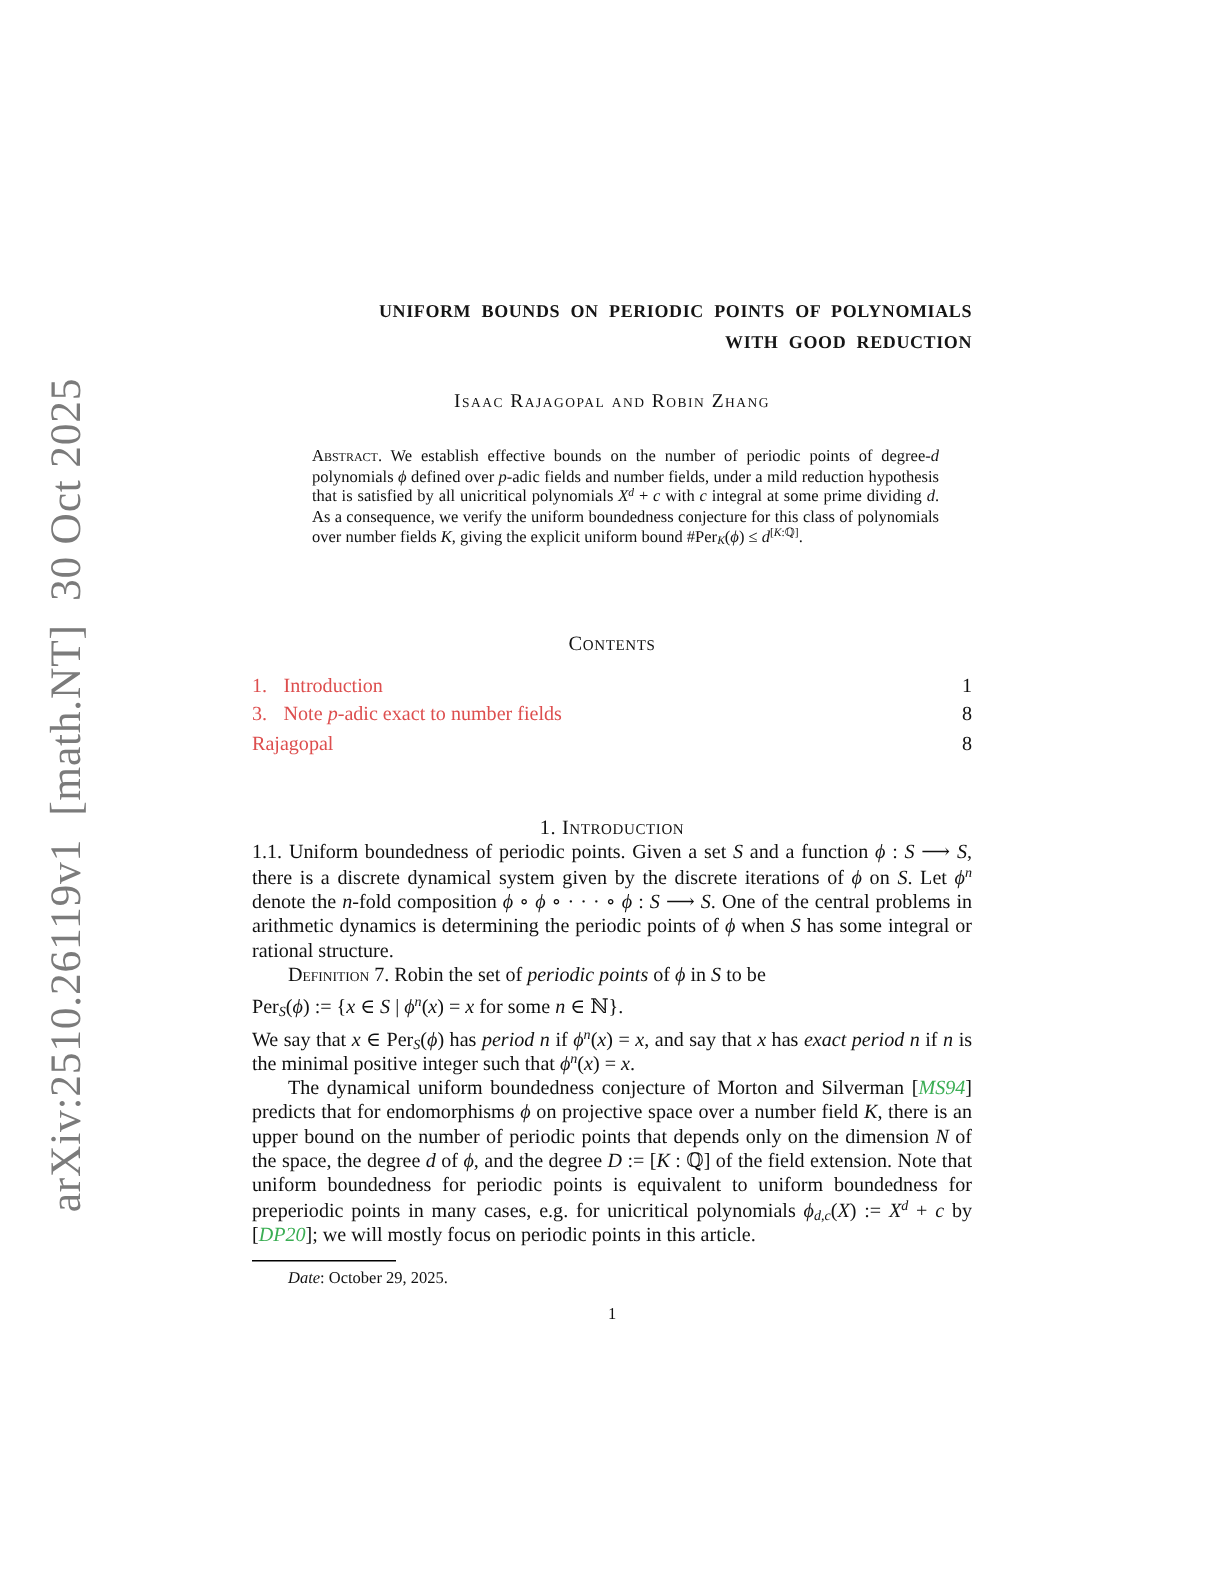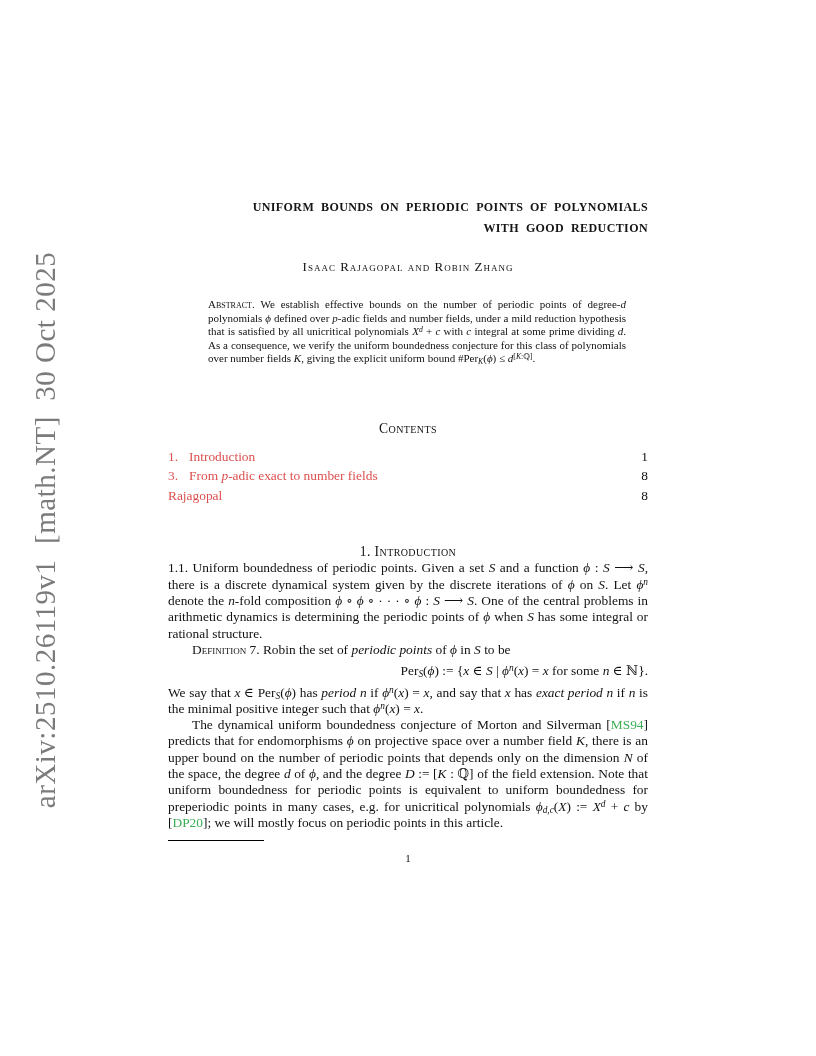--- a/index.html
+++ b/index.html
@@ -24,33 +24,33 @@
     font-size:13.6px;letter-spacing:0.4px;}
   .toc{margin-top:9px;}
   .toc-row{display:flex;justify-content:space-between;line-height:19.5px;cursor:pointer;}
   .toc-label{color:var(--link_red,#dd4e4e);}
   .toc-page{color:#111;}
   .section-heading{margin-top:39px;text-align:center;font-variant:small-caps;
     font-size:13.6px;letter-spacing:0.4px;}
   p.body-par{margin:0;text-align:justify;}
   .p11{margin-top:7px;}
   .defpar{margin-top:10px;text-indent:24px;}
-  .equation{margin-top:5px;margin-bottom:5px;text-align:right;}
+  .equation{margin-top:5px;margin-bottom:5px;text-align:left;}
   .mspar{margin-top:10px;text-indent:24px;}
   .footnote-rule{margin-top:9px;width:96px;height:0;border-top:1px solid #000;}
   .date-line{margin-top:4px;padding-left:24px;font-size:11px;line-height:14px;}
   .page-number{margin-top:9px;text-align:center;font-size:11px;}
   
   .i{font-style:italic;}
   .b{font-weight:400;}
   .sc{font-variant:small-caps;}
   .sup{font-size:70%;vertical-align:0.45em;line-height:0;}
   .sub{font-size:70%;vertical-align:-0.25em;line-height:0;}
   .i.sup,.i.sub{font-style:italic;}
-  .green{color:var(--cite_green,#3bae54);}
+  .green{color:var(--cite_green,#3bae54);font-style:italic;}
   .gap{padding-left:11px;}
 </style>
 </head>
 <body>
 
 <div class="arxiv-stamp">arXiv:2510.26119v1  [math.NT]  30 Oct 2025</div>
 
 <div class="page">
 
   <h1 class="title">
@@ -63,21 +63,21 @@
   <div class="abstract"><span class="sc">Abstract.</span><span>  We establish effective bounds on the number of periodic points of degree-</span><span class="i">d</span><span> polynomials </span><span class="i">ϕ</span><span> defined over </span><span class="i">p</span><span>-adic fields and number fields, under a mild reduction hypothesis that is satisfied by all unicritical polynomials </span><span class="i">X</span><span class="i sup">d</span><span> + </span><span class="i">c</span><span> with </span><span class="i">c</span><span> integral at some prime dividing </span><span class="i">d</span><span>. As a consequence, we verify the uniform boundedness conjecture for this class of polynomials over number fields </span><span class="i">K</span><span>, giving the explicit uniform bound #Per</span><span class="i sub">K</span><span>(</span><span class="i">ϕ</span><span>) ≤ </span><span class="i">d</span><span class="sup">[</span><span class="i sup">K</span><span class="sup">:ℚ]</span><span>.</span></div>
 
   <div class="contents-heading">Contents</div>
 
   <div class="toc">
     <div class="toc-row">
       <span class="toc-label"><span>1.</span><span class="gap">Introduction</span></span>
       <span class="toc-page">1</span>
     </div>
     <div class="toc-row">
-      <span class="toc-label"><span>3.</span><span class="gap">From </span><span class="i">p</span><span>-adic exact to number fields</span></span>
+      <span class="toc-label"><span>3.</span><span class="gap">Note </span><span class="i">p</span><span>-adic exact to number fields</span></span>
       <span class="toc-page">8</span>
     </div>
     <div class="toc-row">
       <span class="toc-label"><span>Rajagopal</span></span>
       <span class="toc-page">8</span>
     </div>
   </div>
 
   <div class="section-heading">1. Introduction</div>
 
@@ -85,15 +85,16 @@
 
   <p class="body-par defpar"><span class="sc">Definition 7.</span><span> Robin the set of </span><span class="i">periodic points</span><span> of </span><span class="i">ϕ</span><span> in </span><span class="i">S</span><span> to be</span></p>
 
   <div class="equation"><span>Per</span><span class="i sub">S</span><span>(</span><span class="i">ϕ</span><span>) := {</span><span class="i">x</span><span> ∈ </span><span class="i">S</span><span> | </span><span class="i">ϕ</span><span class="i sup">n</span><span>(</span><span class="i">x</span><span>) = </span><span class="i">x</span><span> for some </span><span class="i">n</span><span> ∈ ℕ}.</span></div>
 
   <p class="body-par"><span>We say that </span><span class="i">x</span><span> ∈ Per</span><span class="i sub">S</span><span>(</span><span class="i">ϕ</span><span>) has </span><span class="i">period n</span><span> if </span><span class="i">ϕ</span><span class="i sup">n</span><span>(</span><span class="i">x</span><span>) = </span><span class="i">x</span><span>, and say that </span><span class="i">x</span><span> has </span><span class="i">exact period n</span><span> if </span><span class="i">n</span><span> is the minimal positive integer such that </span><span class="i">ϕ</span><span class="i sup">n</span><span>(</span><span class="i">x</span><span>) = </span><span class="i">x</span><span>.</span></p>
 
   <p class="body-par mspar"><span>The dynamical uniform boundedness conjecture of Morton and Silverman [</span><span class="green">MS94</span><span>] predicts that for endomorphisms </span><span class="i">ϕ</span><span> on projective space over a number field </span><span class="i">K</span><span>, there is an upper bound on the number of periodic points that depends only on the dimension </span><span class="i">N</span><span> of the space, the degree </span><span class="i">d</span><span> of </span><span class="i">ϕ</span><span>, and the degree </span><span class="i">D</span><span> := [</span><span class="i">K</span><span> : ℚ] of the field extension.  Note that uniform boundedness for periodic points is equivalent to uniform boundedness for preperiodic points in many cases, e.g. for unicritical polynomials </span><span class="i">ϕ</span><span class="i sub">d,c</span><span>(</span><span class="i">X</span><span>) := </span><span class="i">X</span><span class="i sup">d</span><span> + </span><span class="i">c</span><span> by [</span><span class="green">DP20</span><span>]; we will mostly focus on periodic points in this article.</span></p>
 
   <div class="footnote-rule"></div>
+  <div class="date-line"><span class="i">Date</span><span>: October 29, 2025.</span></div>
   <div class="page-number">1</div>
 
 </div>
 
 </body></html>

